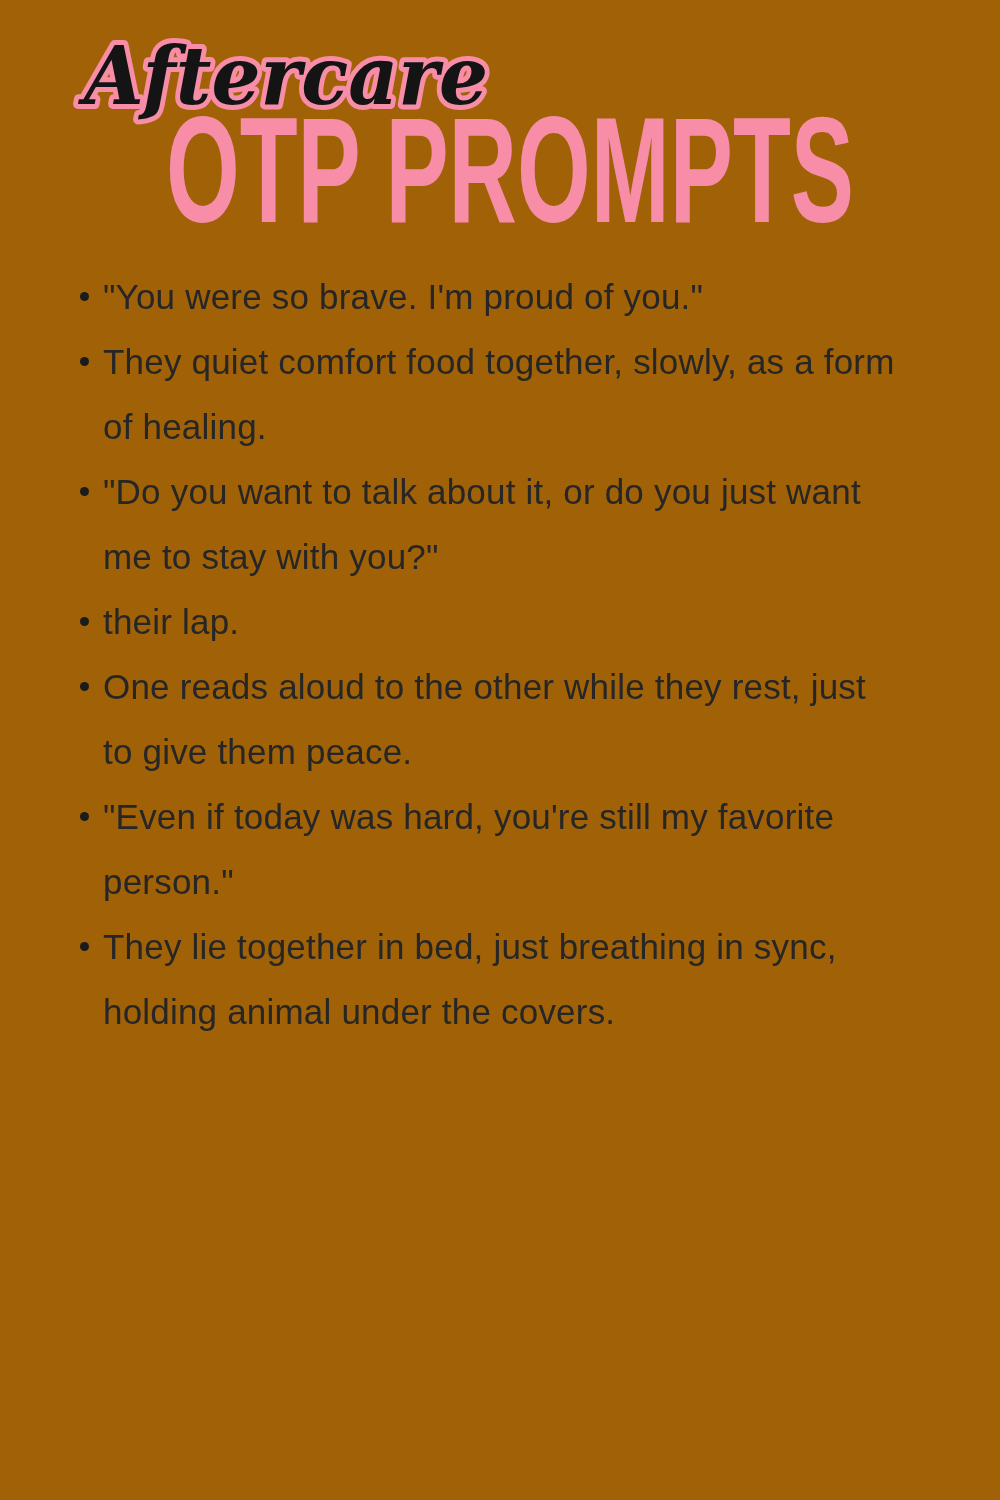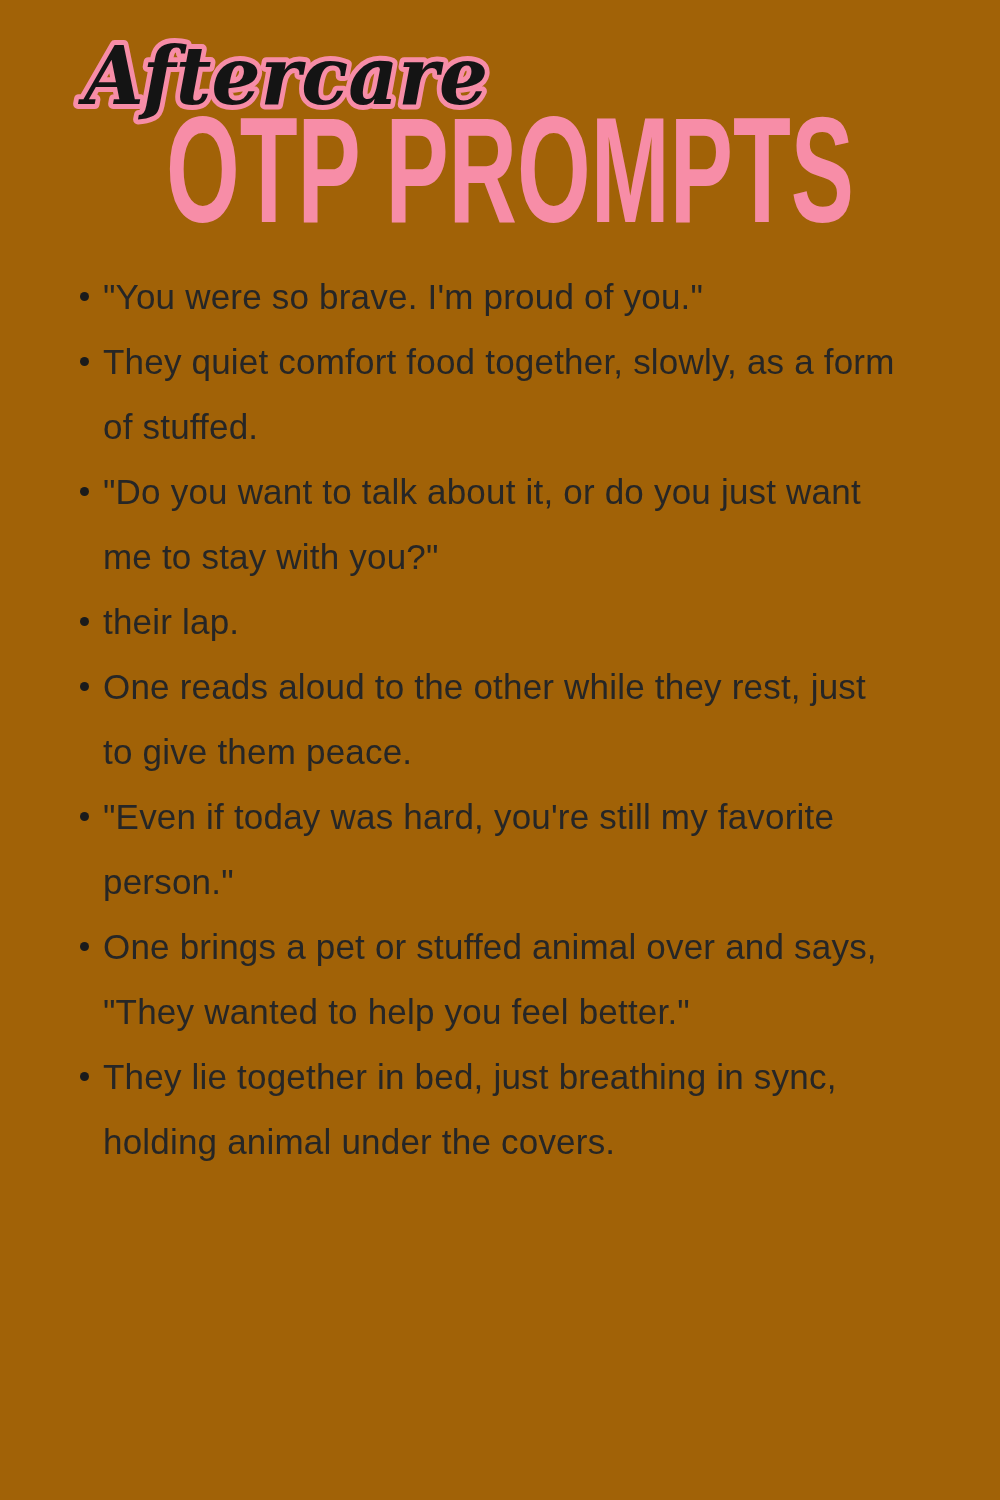--- a/index.html
+++ b/index.html
@@ -87,21 +87,21 @@
   </svg>
 
   <div class="prompts" id="prompts">
       <div class="prompt-item">
         <span class="bullet"></span>
         <div class="line">"You were so brave. I'm proud of you."</div>
       </div>
       <div class="prompt-item">
         <span class="bullet"></span>
         <div class="line">They quiet comfort food together, slowly, as a form</div>
-        <div class="line">of stuffed.</div>
+        <div class="line">of healing.</div>
       </div>
       <div class="prompt-item">
         <span class="bullet"></span>
         <div class="line">"Do you want to talk about it, or do you just want</div>
         <div class="line">me to stay with you?"</div>
       </div>
       <div class="prompt-item">
         <span class="bullet"></span>
         <div class="line">their lap.</div>
       </div>
@@ -110,23 +110,18 @@
         <div class="line">One reads aloud to the other while they rest, just</div>
         <div class="line">to give them peace.</div>
       </div>
       <div class="prompt-item">
         <span class="bullet"></span>
         <div class="line">"Even if today was hard, you're still my favorite</div>
         <div class="line">person."</div>
       </div>
       <div class="prompt-item">
         <span class="bullet"></span>
-        <div class="line">One brings a pet or stuffed animal over and says,</div>
-        <div class="line">"They wanted to help you feel better."</div>
-      </div>
-      <div class="prompt-item">
-        <span class="bullet"></span>
         <div class="line">They lie together in bed, just breathing in sync,</div>
         <div class="line">holding animal under the covers.</div>
       </div>
     </div>
 
 </div>
 
 </body></html>

